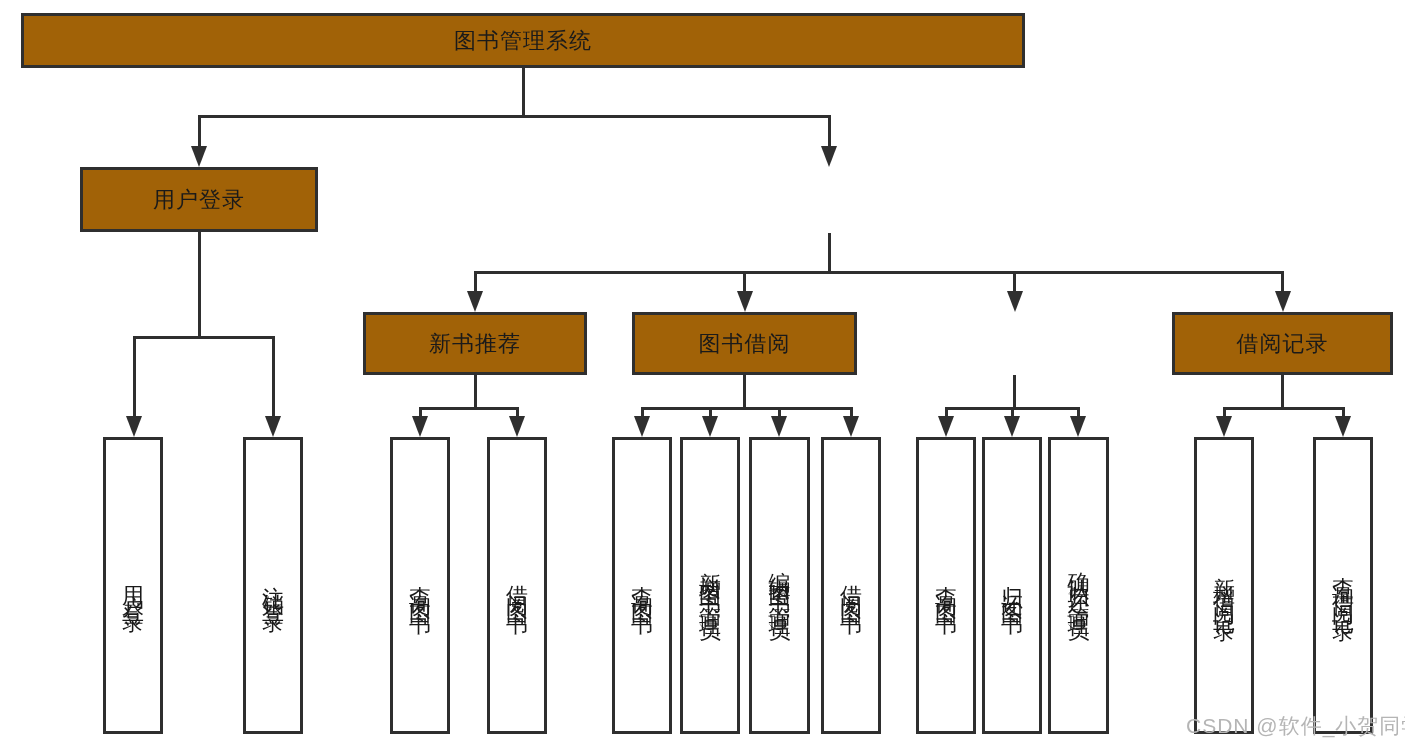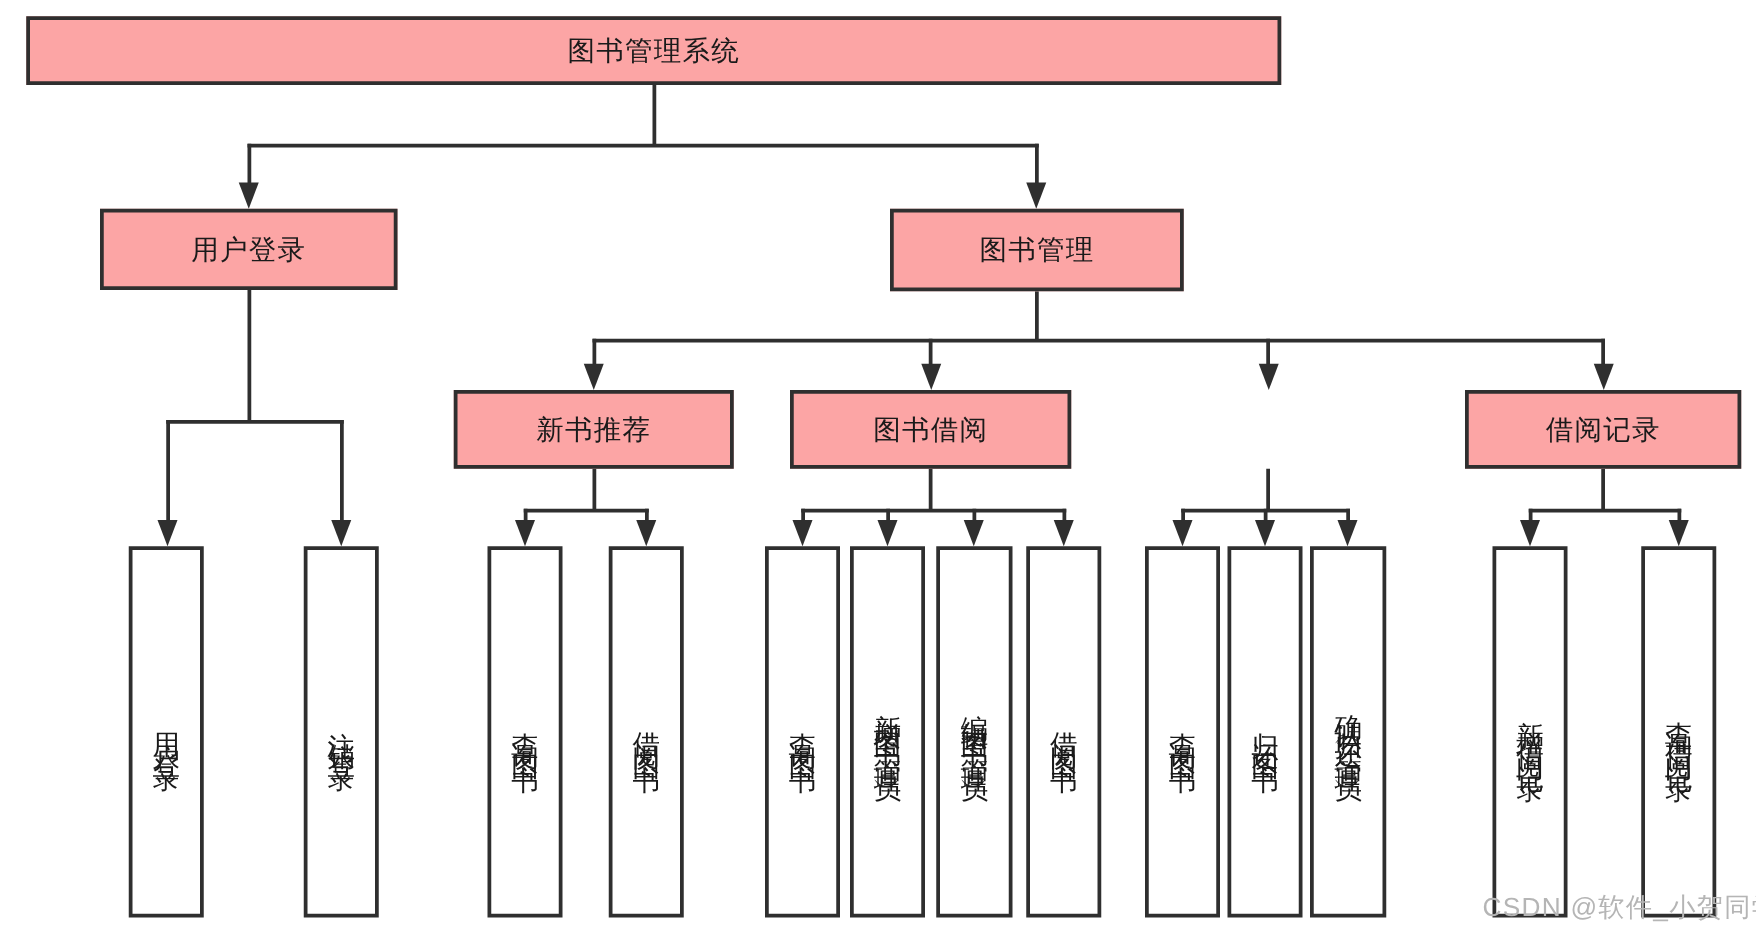--- a/index.html
+++ b/index.html
@@ -1,21 +1,21 @@
 <!DOCTYPE html>
 <html style="--line: #2f2f2f; --text: #1a1a1a; --watermark: #b5b5b5; --background: #ffffff;"><head>
 <meta charset="utf-8">
 <style>
   * { margin:0; padding:0; box-sizing:border-box; }
   html,body { background:#fff; }
   body { font-family:"Liberation Sans", sans-serif; }
   .canvas { position:relative; width:1405px; height:747px; background:var(--background,#ffffff); overflow:hidden; }
 
   .node {
-    position:absolute; background:#fca5a5;
+    position:absolute; background:#a16207;
     border:3px solid var(--line,#2f2f2f);
     display:flex; align-items:center; justify-content:center;
     font-size:22px; color:var(--text,#1a1a1a); letter-spacing:1px;
     white-space:nowrap;
   }
   .leaf {
     position:absolute; top:437px; height:297px; width:60px; background:#fff;
     border:3px solid var(--line,#2f2f2f);
     display:flex; align-items:center; justify-content:center;
     writing-mode:vertical-rl; text-orientation:mixed;
@@ -96,21 +96,20 @@
   <div class="hl" style="left:1222.5px;top:406.5px;width:122px;"></div>
   <div class="vl" style="left:1222.5px;top:407px;height:11px;"></div>
   <div class="arrow" style="left:1216px;top:416px;"></div>
   <div class="vl" style="left:1341.5px;top:407px;height:11px;"></div>
   <div class="arrow" style="left:1335px;top:416px;"></div>
 
   <div class="node" style="left:21px;top:13px;width:1004px;height:55px;">图书管理系统</div>
 
   <div class="node" style="left:80px;top:167px;width:238px;height:65px;">用户登录</div>
 
-  <div class="node" style="left:712px;top:167px;width:235px;height:66px;">图书管理</div>
 
   <div class="node" style="left:632px;top:312px;width:225px;height:63px;">图书借阅</div>
 
   <div class="node" style="left:363px;top:312px;width:224px;height:63px;">新书推荐</div>
 
 
   <div class="node" style="left:1172px;top:312px;width:221px;height:63px;">借阅记录</div>
 
   <div class="leaf" style="left:103px;">用户登录</div>
   <div class="leaf" style="left:243px;">注销登录</div>

